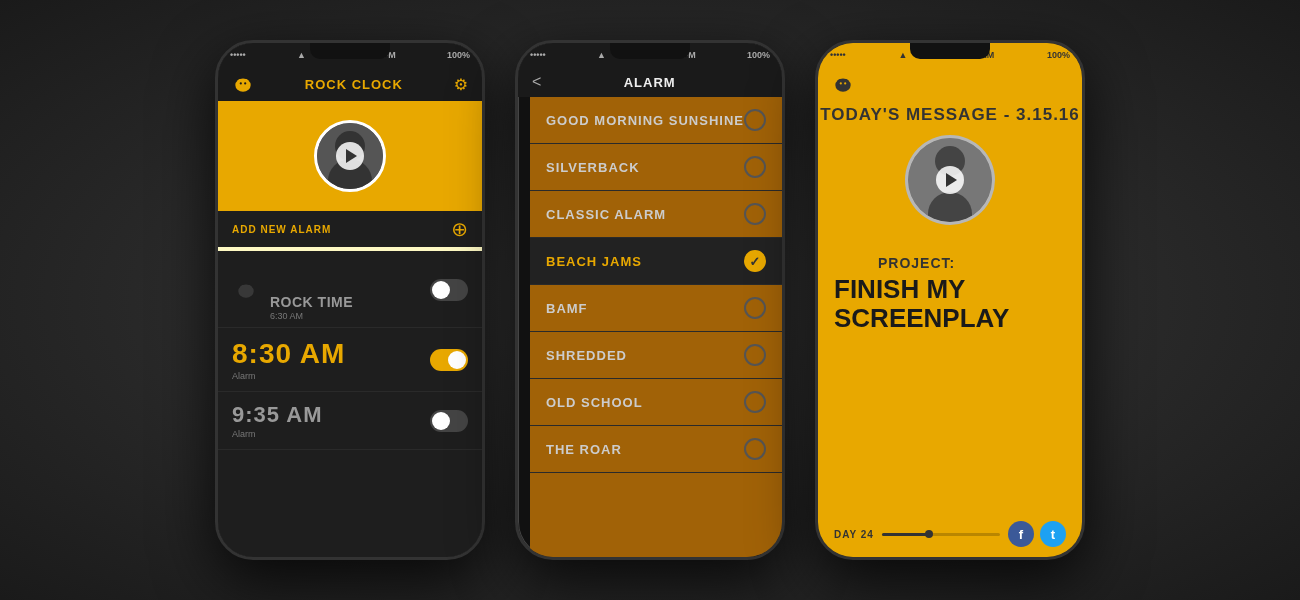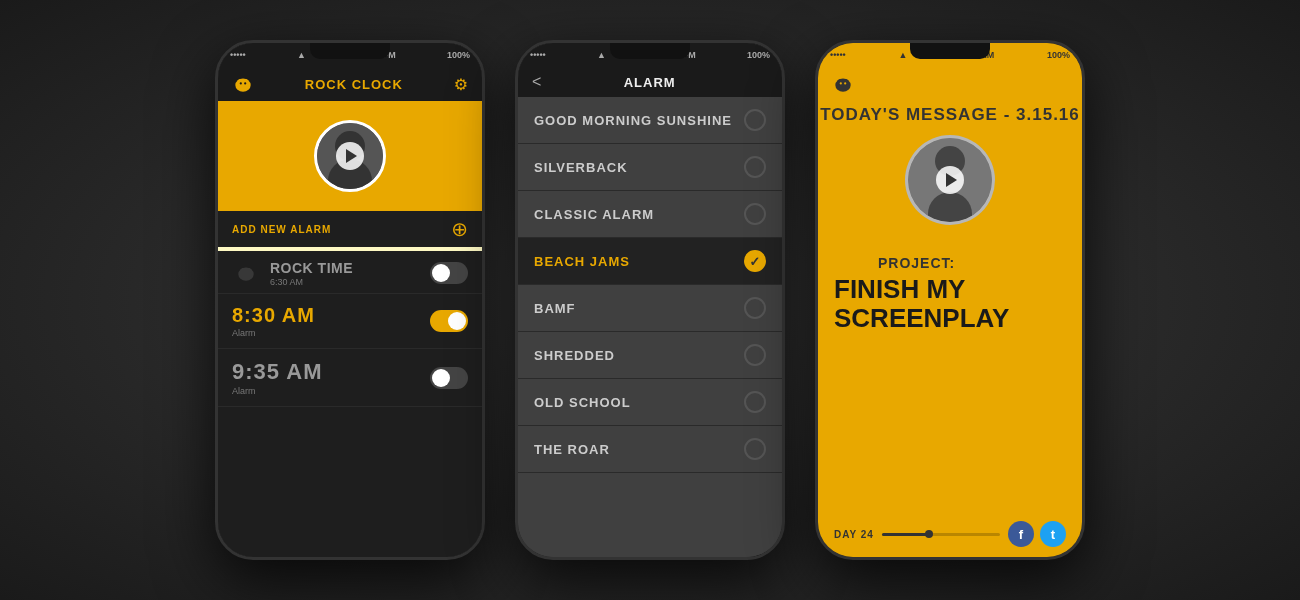--- a/index.html
+++ b/index.html
@@ -174,33 +174,34 @@
       align-items: center;
       justify-content: center;
     }
 
     .alarm-name {
       color: #999;
       font-size: 14px;
       font-weight: 900;
       letter-spacing: 0.5px;
       text-transform: uppercase;
+      margin-top: 35px;
     }
 
     .alarm-time-label {
       color: #777;
       font-size: 9px;
       font-weight: normal;
       text-transform: none;
       margin-top: 1px;
     }
 
     .alarm-time-big {
       color: #e8a800;
-      font-size: 20px;
+      font-size: 28px;
       font-weight: 900;
       letter-spacing: 1px;
     }
 
     .alarm-time-big.dim { color: #999; font-size: 22px; }
 
     
     .toggle {
       width: 38px; height: 22px;
       border-radius: 11px;
@@ -242,22 +243,23 @@
       font-size: 13px;
       font-weight: 700;
       letter-spacing: 1px;
       text-transform: uppercase;
       margin-right: auto;
       margin-left: -10px;
     }
 
     .alarm-list {
       flex: 1;
-      background: #404040;
+      background: #a16207;
       overflow: hidden;
+      margin-left: 12px;
     }
 
     .alarm-list-item {
       padding: 12px 16px;
       display: flex;
       align-items: center;
       justify-content: space-between;
       border-bottom: 1px solid #2a2a2a;
     }
 

